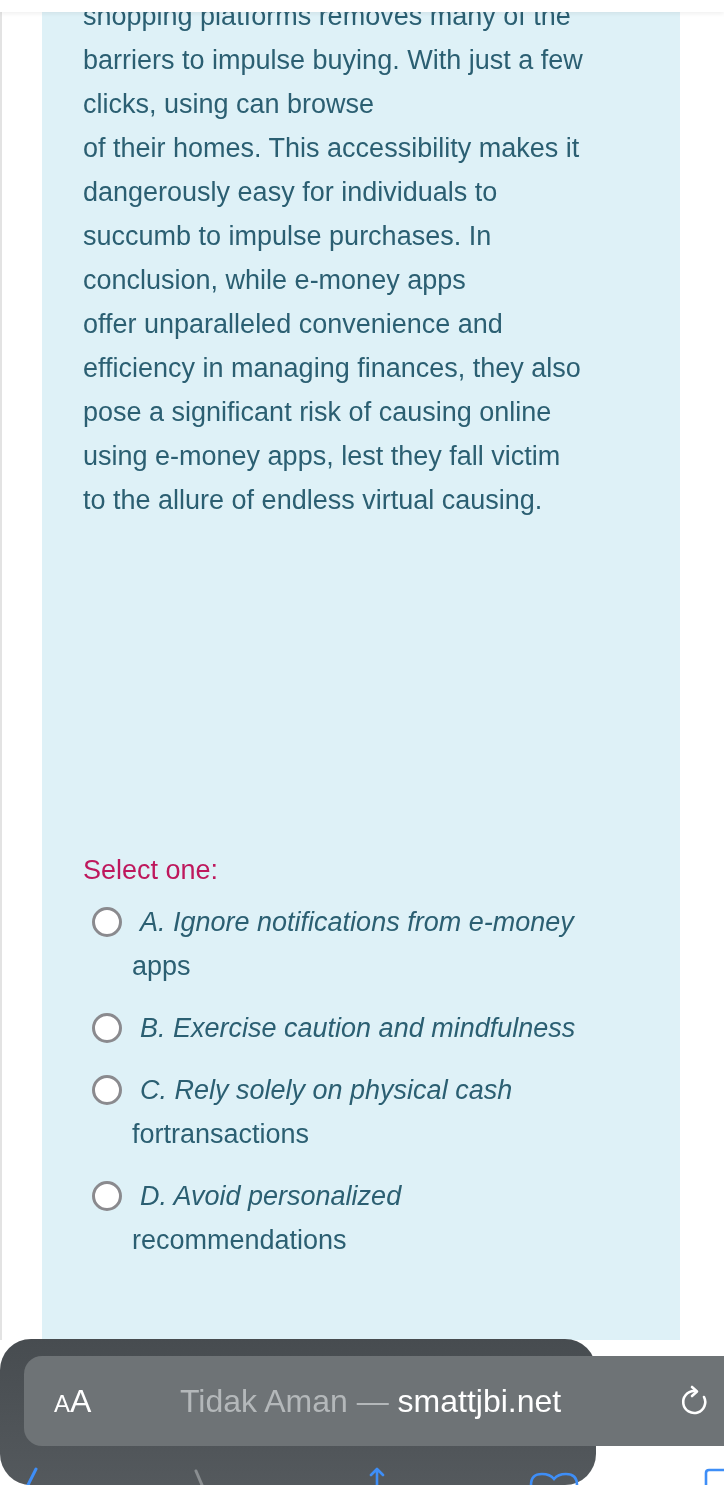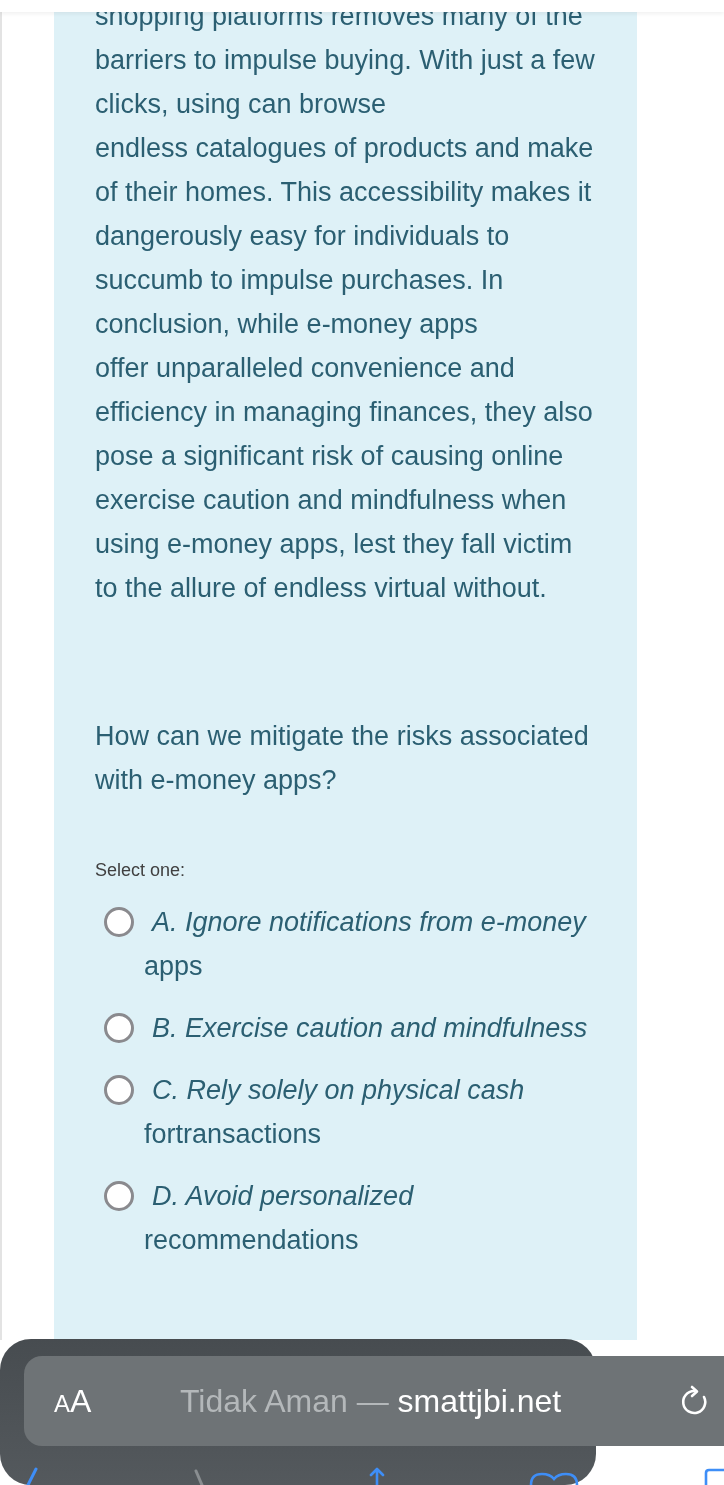--- a/index.html
+++ b/index.html
@@ -25,23 +25,23 @@
     .top-shadow {
       position: absolute;
       left: 0; top: 0;
       width: 724px; height: 12px;
       background: #ffffff;
       box-shadow: 0 2px 4px rgba(0,0,0,0.06);
       z-index: 3;
     }
     .question-panel {
       position: absolute;
-      left: 54px;
+      left: 42px;
       top: 0;
-      width: 583px;
+      width: 638px;
       height: 1340px;
       background: #def1f7;
       color: #2b5f72;
     }
     .passage {
       position: absolute;
       left: 41px;
       top: -6px;
       width: 600px;
       font-size: 27px;
@@ -56,23 +56,23 @@
       width: 600px;
       font-size: 27px;
       line-height: 44px;
       color: #2b5f72;
     }
     .prompt .line { display: block; white-space: nowrap; }
     .select-label {
       position: absolute;
       left: 41px;
       top: 848px;
-      font-size: 18px;
-      line-height: 44px;
-      color: #404040;
+      font-size: 27px;
+      line-height: 44px;
+      color: #be185d;
     }
     .option {
       position: absolute;
       left: 50px;
       width: 600px;
       font-size: 27px;
       line-height: 44px;
       color: #2b5f72;
       cursor: pointer;
     }
@@ -165,37 +165,31 @@
 
 <div class="page">
   <div class="left-border"></div>
   <div class="top-shadow"></div>
 
   <div class="question-panel">
     <div class="passage">
       <span class="line">shopping platforms removes many of the</span>
       <span class="line">barriers to impulse buying. With just a few</span>
       <span class="line">clicks, using can browse</span>
-      <span class="line">endless catalogues of products and make</span>
       <span class="line">of their homes. This accessibility makes it</span>
       <span class="line">dangerously easy for individuals to</span>
       <span class="line">succumb to impulse purchases. In</span>
       <span class="line">conclusion, while e-money apps</span>
       <span class="line">offer unparalleled convenience and</span>
       <span class="line">efficiency in managing finances, they also</span>
       <span class="line">pose a significant risk of causing online</span>
-      <span class="line">exercise caution and mindfulness when</span>
       <span class="line">using e-money apps, lest they fall victim</span>
-      <span class="line">to the allure of endless virtual without.</span>
+      <span class="line">to the allure of endless virtual causing.</span>
     </div>
 
-    <div class="prompt">
-      <span class="line">How can we mitigate the risks associated</span>
-      <span class="line">with e-money apps?</span>
-    </div>
 
     <div class="select-label">Select one:</div>
 
     <label class="option" style="top:900px;">
       <span class="radio"></span>
       <span class="opt-text">A. Ignore notifications from e-money</span>
       <span class="opt-text-2">apps</span>
     </label>
 
     <label class="option" style="top:1006px;">

